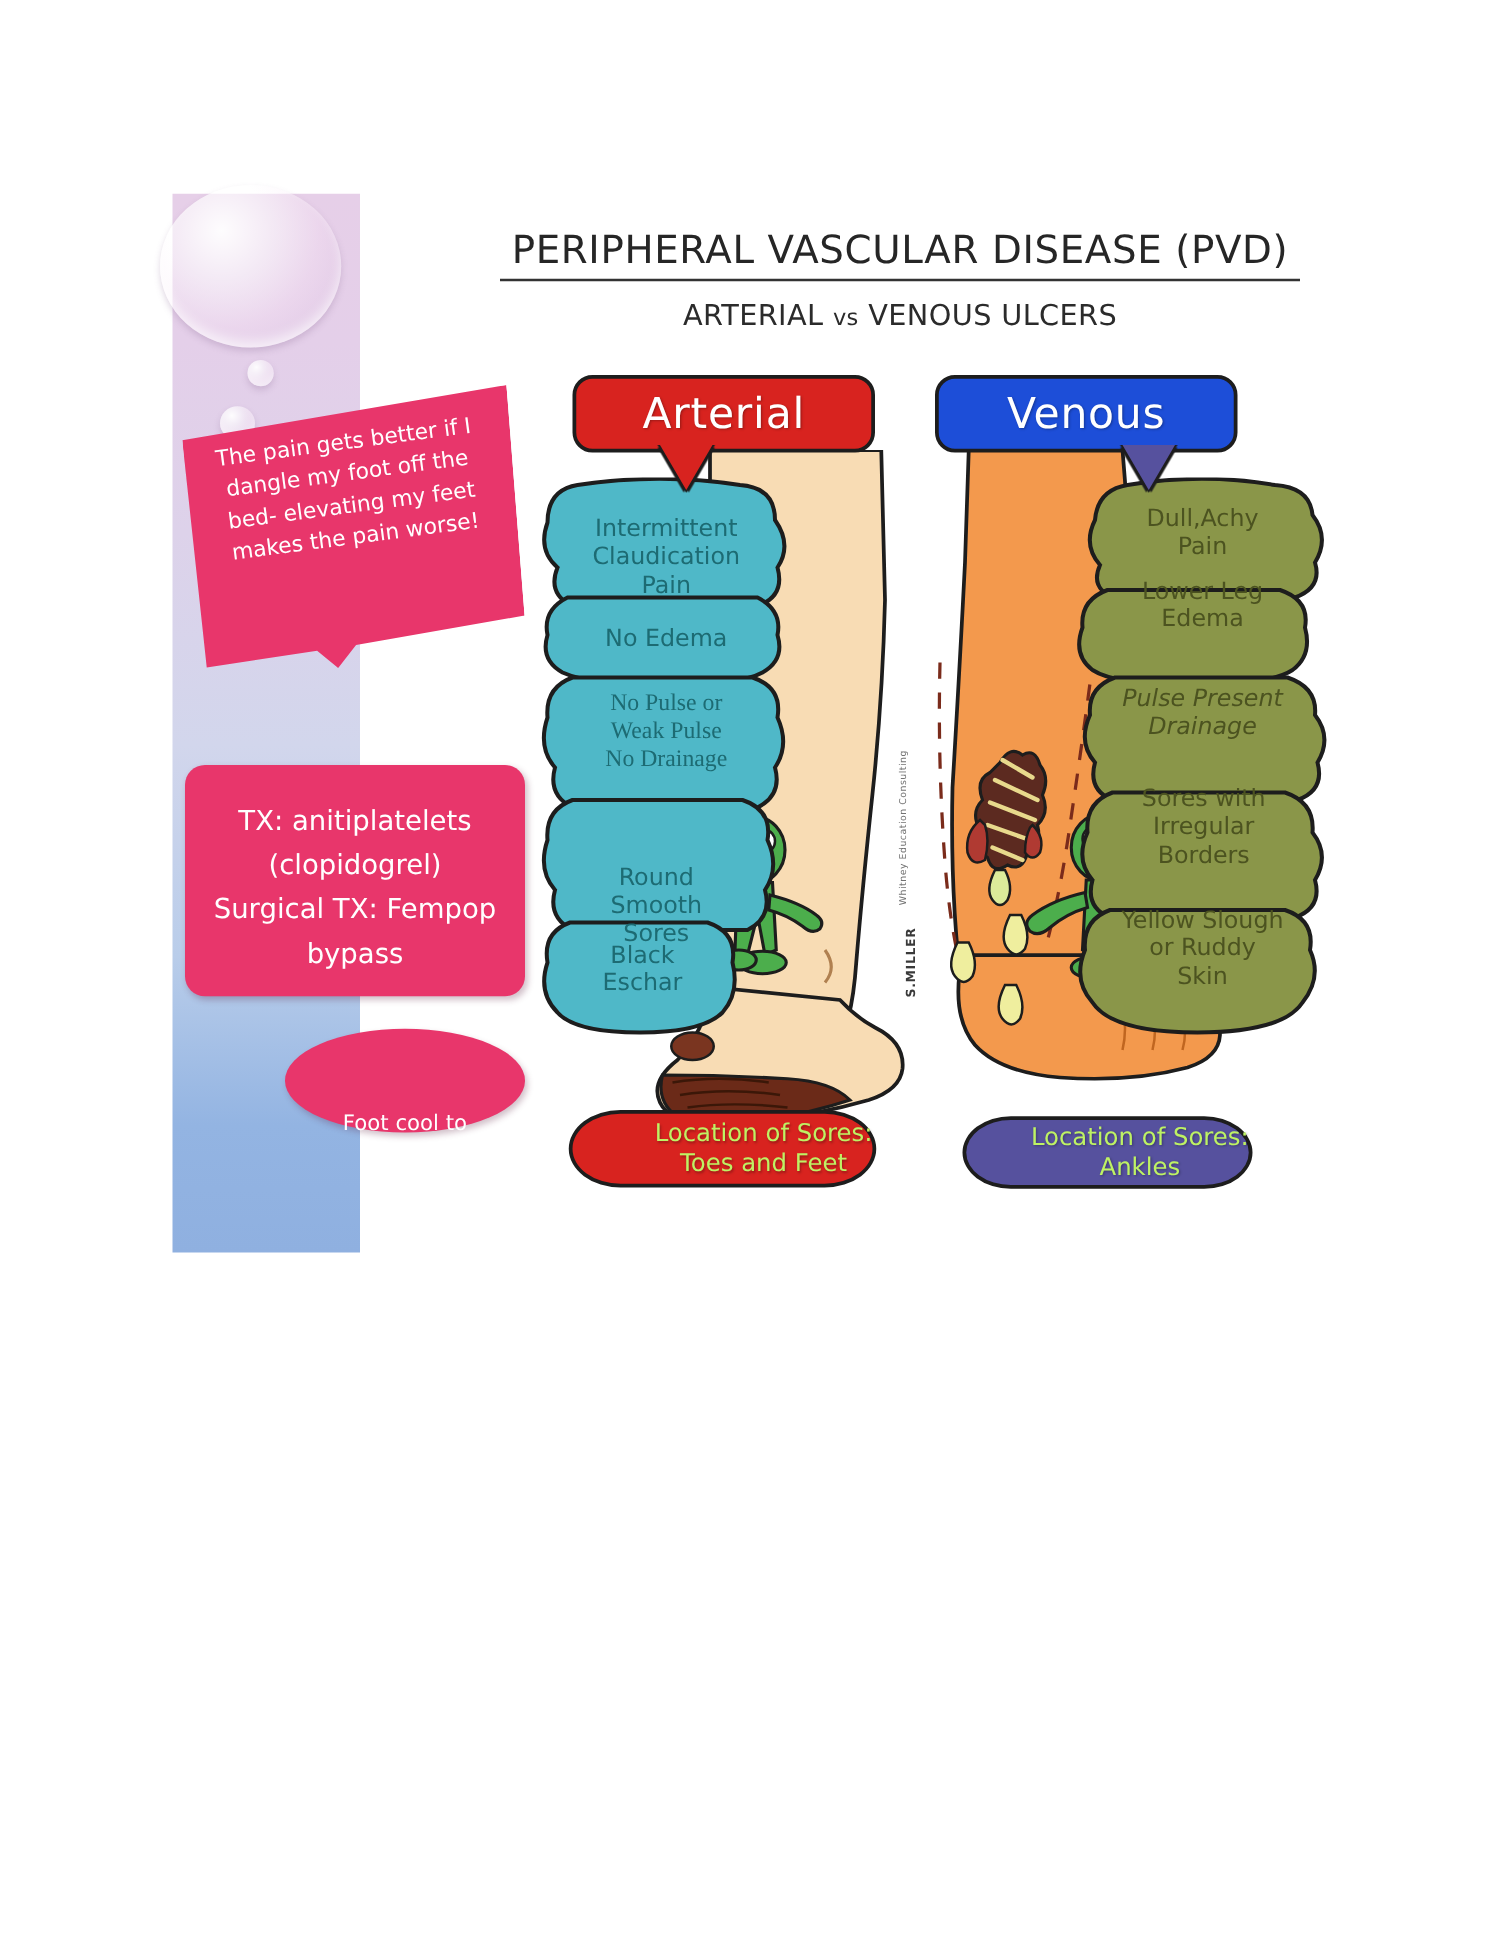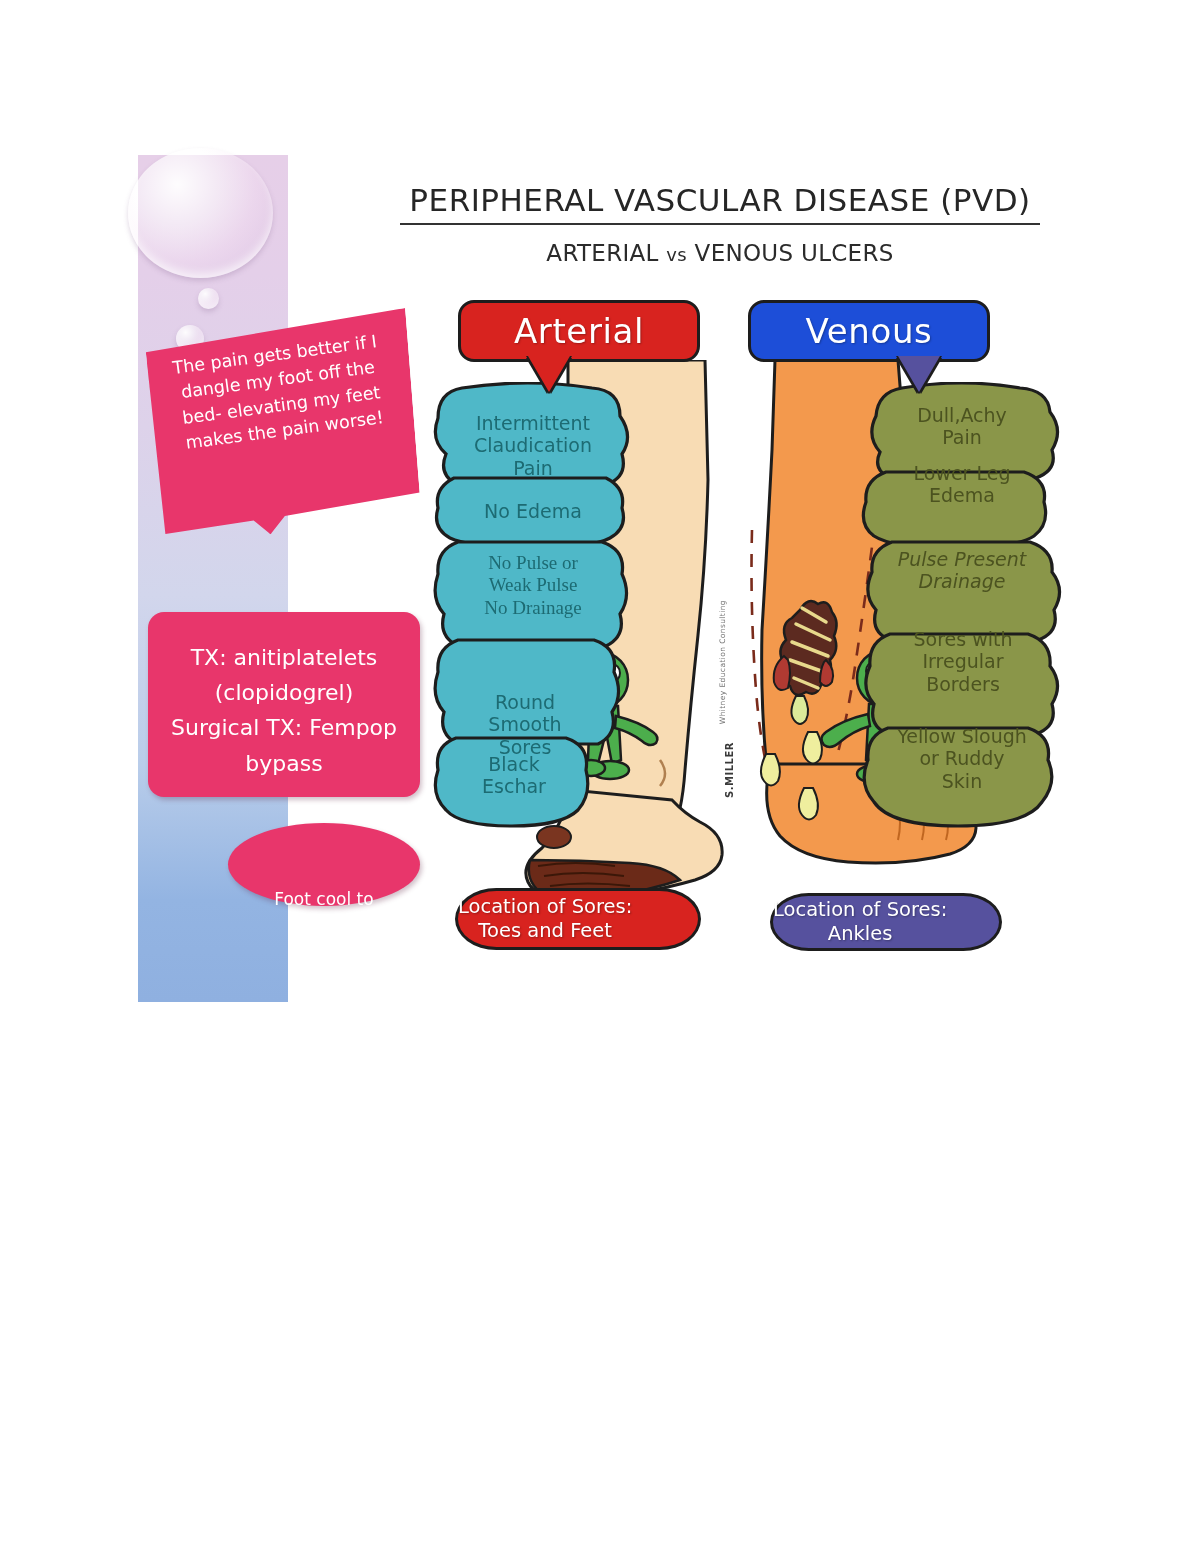--- a/index.html
+++ b/index.html
@@ -121,22 +121,22 @@
     position: absolute; text-align: center;
     line-height: 1.18; pointer-events: none;
   }
   .cloud-arterial-label { color: #1d6b73; font-size: 19px; }
   .cloud-venous-label   { color: #4c5320; font-size: 19px; }
 
   
   .loc-banner {
     position: absolute; border: 3px solid #1d1d1d;
     border-radius: 48px / 36px;
-    display: flex; align-items: center; justify-content: flex-start;
-    color: #ffffff; text-align: center; font-size: 19.5px; line-height: 1.25;
+    display: flex; align-items: center; justify-content: flex-end;
+    color: #bef264; text-align: center; font-size: 19.5px; line-height: 1.25;
     text-shadow: 1px 1px 2px rgba(0,0,0,.30);
   }
   #loc-arterial { left: 455px; top: 888px; width: 246px; height: 62px; background: #d8231f; }
   #loc-venous   { left: 770px; top: 893px; width: 232px; height: 58px; background: #56519e; }
 
   
   .watermark {
     position: absolute; left: 718px; top: 600px;
     font-size: 7.5px; color: #5a5a5a; letter-spacing: .4px;
     writing-mode: vertical-rl; transform: rotate(180deg);

